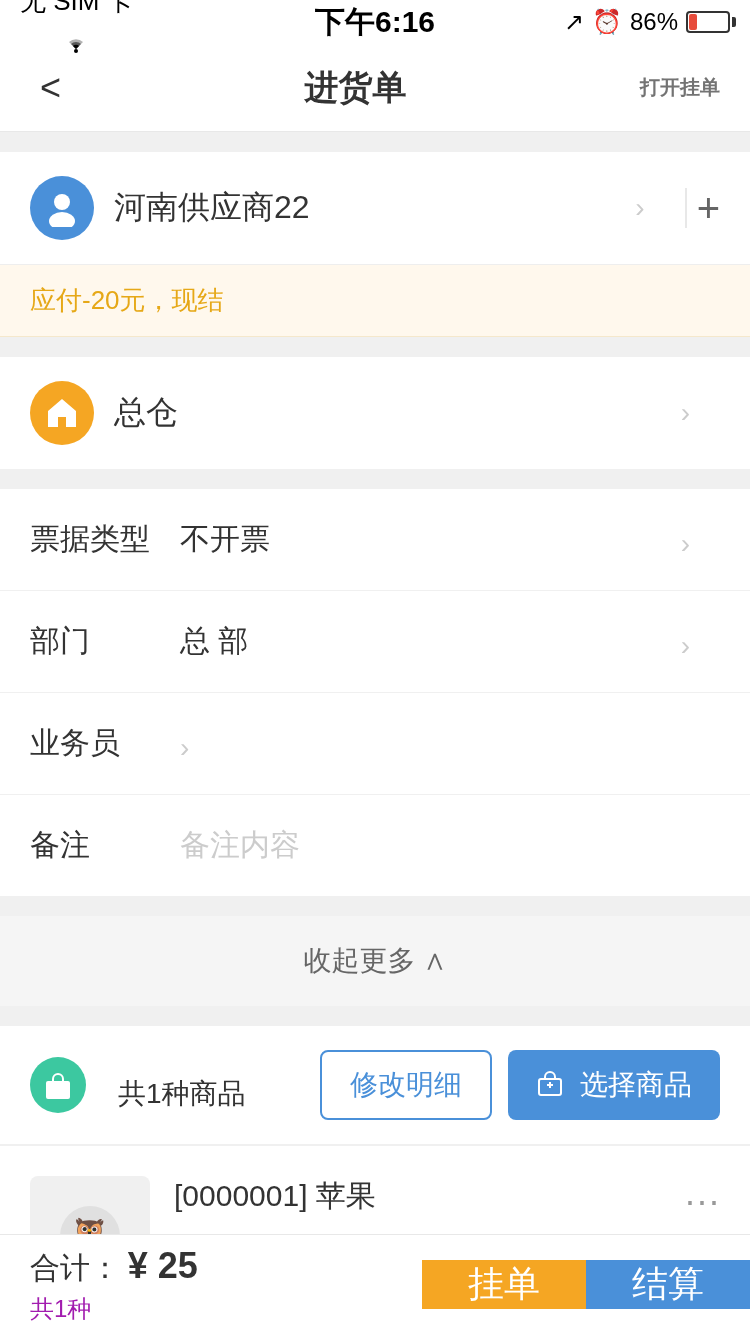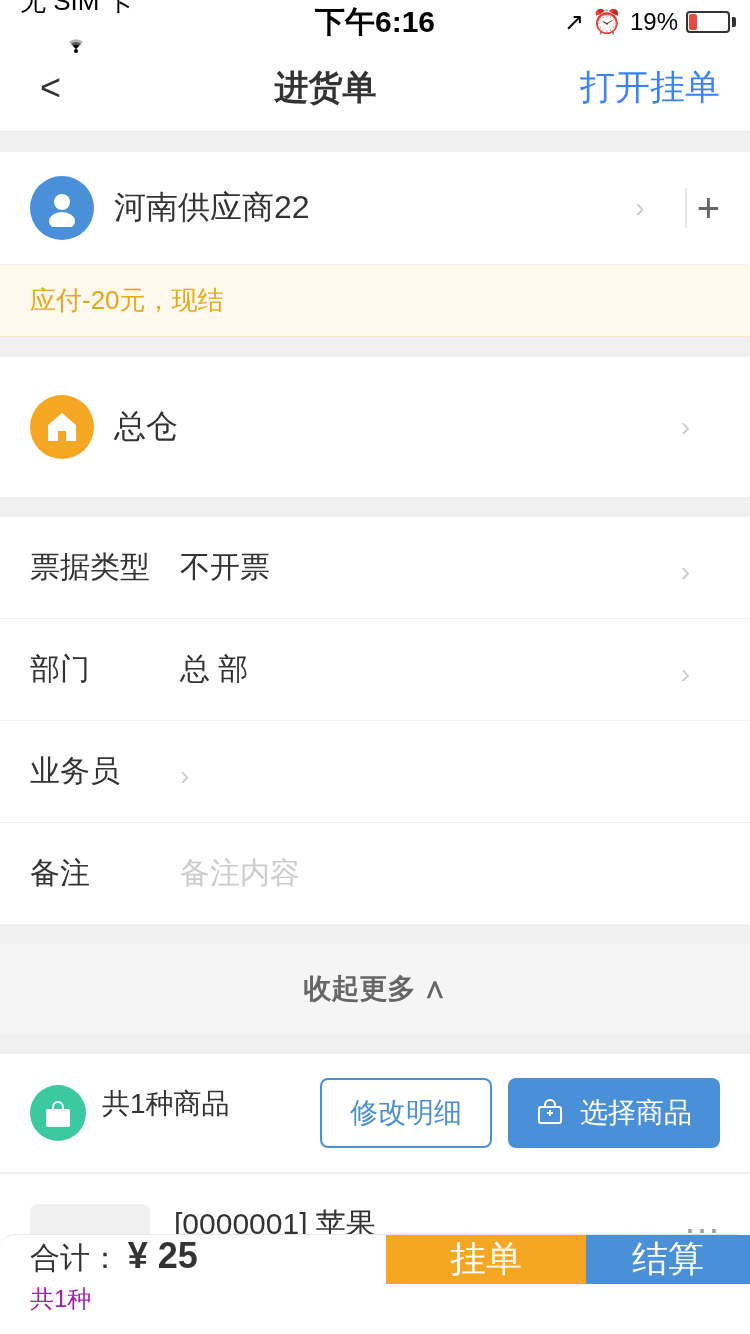--- a/index.html
+++ b/index.html
@@ -54,23 +54,24 @@
       color: #333;
       cursor: pointer;
       padding: 10px;
     }
     .nav-title {
       font-size: 34px;
       font-weight: 600;
       color: #333;
     }
     .nav-action {
-      font-size: 35px;
-      color: #3b82f6;
+      font-size: 20px;
+      color: #737373;
       cursor: pointer;
+      font-weight: bold;
     }
 
     
     .content {
       background: #f0f0f0;
     }
 
     
     .card {
       background: #fff;
@@ -108,21 +109,21 @@
       padding: 18px 30px;
       color: #e6a817;
       font-size: 26px;
       border-bottom: 1px solid #f5e8cc;
     }
 
     
     .warehouse-row {
       display: flex;
       align-items: center;
-      padding: 38px 30px;
+      padding: 24px 30px;
     }
     .warehouse-icon {
       width: 64px; height: 64px; border-radius: 50%; background: #f5a623;
       display: flex; align-items: center; justify-content: center;
       margin-right: 20px; flex-shrink: 0;
     }
     .warehouse-name {
       flex: 1; font-size: 32px; color: #333;
     }
 
@@ -155,34 +156,33 @@
 
     
     .collapse-btn {
       background: #f5f5f5;
       text-align: center;
       padding: 26px;
       font-size: 28px;
       color: #666;
       cursor: pointer;
       margin-bottom: 20px;
-      font-weight: bold;
     }
 
     
     .products-header {
       background: #fff;
       padding: 24px 30px;
       display: flex;
       align-items: center;
       justify-content: space-between;
       margin-bottom: 2px;
     }
     .products-count {
-      display: flex; align-items: flex-start; gap: 16px;
+      display: flex; align-items: flex-end; gap: 32px;
     }
     .product-icon-circle {
       width: 56px; height: 56px; border-radius: 50%; background: #3cc8a0;
       display: flex; align-items: center; justify-content: center;
     }
     .products-actions {
       display: flex; gap: 16px;
     }
     .btn-outline {
       border: 2px solid #4a90d9; color: #4a90d9;
@@ -225,40 +225,39 @@
       color: #999; font-size: 36px; cursor: pointer; margin-top: 4px;
     }
 
     
     .bottom-bar {
       position: fixed;
       bottom: 0;
       width: 750px;
       height: 100px;
       display: flex;
-      align-items: flex-start;
+      align-items: center;
       background: #fff;
       border-top: 1px solid #e8e8e8;
-      border-radius: 15px;
     }
     .bottom-total {
       flex: 1; padding: 0 30px;
       display: flex; flex-direction: column; justify-content: center;
     }
     .total-amount {
       font-size: 36px; font-weight: 600; color: #333;
     }
     .total-count {
       font-size: 24px; color: #a21caf; margin-top: 4px;
     }
     .total-label {
       font-size: 30px; color: #333; display: inline;
     }
     .btn-hang {
-      width: 200px; background: #f5a623; color: #fff;
+      width: 164px; background: #f5a623; color: #fff;
       border: none; font-size: 36px; cursor: pointer;
       display: flex; align-items: center; justify-content: center;
     }
     .btn-checkout {
       width: 164px; background: #4a90d9; color: #fff;
       border: none; font-size: 36px; cursor: pointer;
       display: flex; align-items: center; justify-content: center;
     }
 
     .spacer { height: 120px; }
@@ -275,21 +274,21 @@
         <path d="M15 18l5-5a7 7 0 0 0-10 0z" fill="#000" opacity="0.5"></path>
         <path d="M15 18l7-7a10 10 0 0 0-14 0z" fill="#000" opacity="0.3"></path>
         <circle cx="15" cy="20" r="2" fill="#000"></circle>
       </svg>
     </span>
   </div>
   <span class="status-center">下午6:16</span>
   <div class="status-right">
     <span>↗</span>
     <span>⏰</span>
-    <span>19%</span>
+    <span>86%</span>
     <span class="battery-icon">
       <span class="battery-fill"></span>
     </span>
   </div>
 </div>
 
 <div class="nav-bar">
   <span class="nav-back">&lt;</span>
   <span class="nav-title">进货单</span>
   <span class="nav-action">打开挂单</span>

